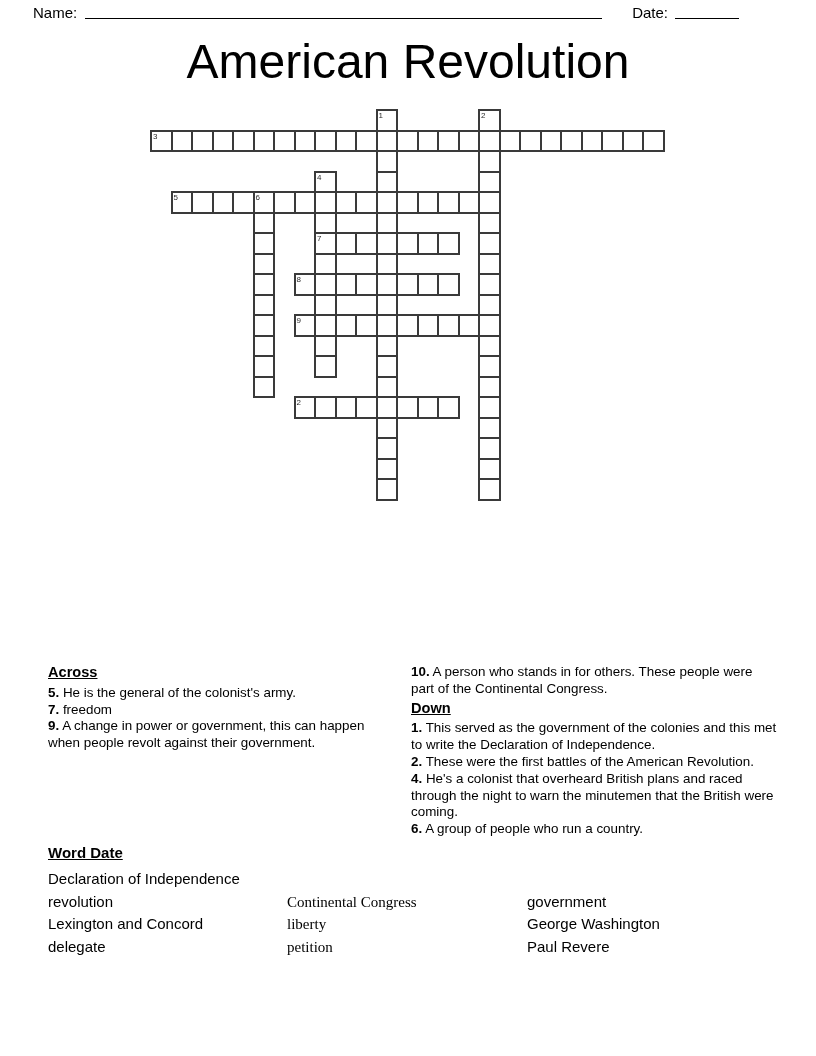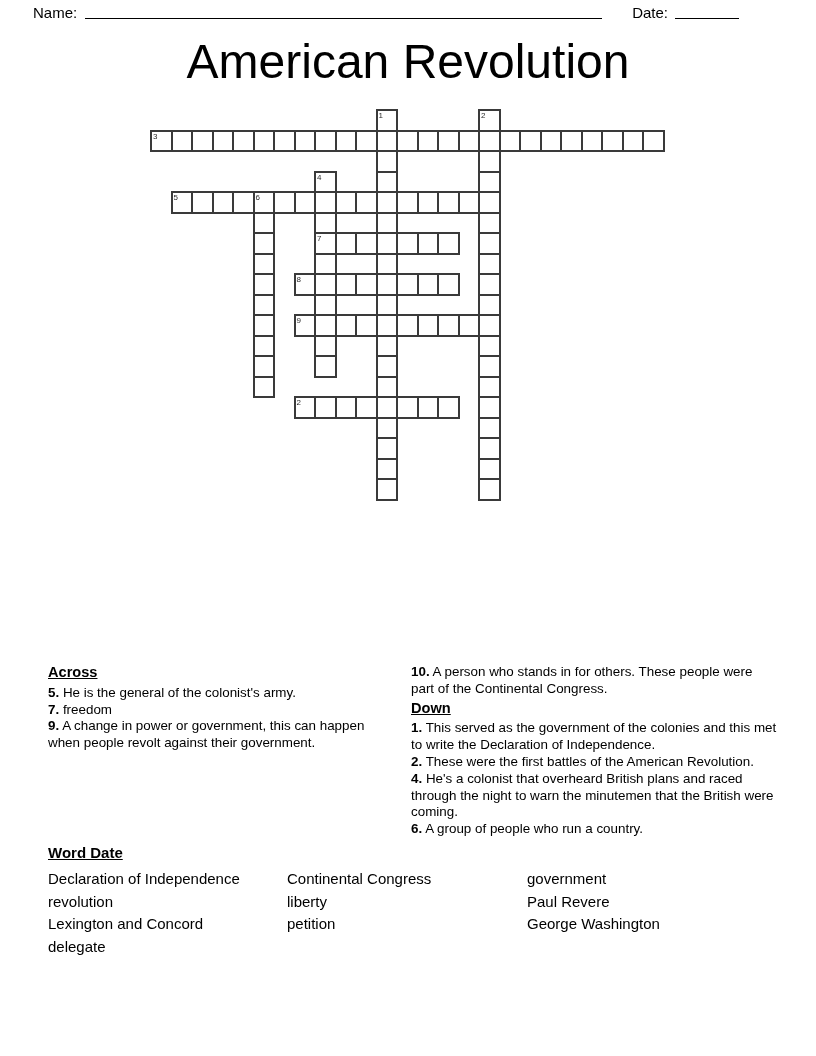--- a/index.html
+++ b/index.html
@@ -102,23 +102,23 @@
     top: 844px;
     left: 48px;
     right: 40px;
   }
   .wb-header {
     font-weight: bold;
     text-decoration: underline;
     font-size: 15px;
     margin: 0 0 7px 0;
   }
-  .wb-cols { display: flex; }
+  .wb-cols { display: flex; align-items: flex-end; }
   .wb-col-0 { width: 239px; }
-  .wb-col-1 { width: 240px; }
+  .wb-col-1 { width: 240px; font-family: Liberation Serif, serif; }
   .wb-col-2 { flex: 1; }
   .wb-item {
     font-size: 15px;
     line-height: 22.7px;
     white-space: nowrap;
   }
 </style>
 </head>
 <body>
 
@@ -305,19 +305,19 @@
           <div class="wb-item">Lexington and Concord</div>
           <div class="wb-item">delegate</div>
         </div>
         <div class="wb-col-1">
           <div class="wb-item">Continental Congress</div>
           <div class="wb-item">liberty</div>
           <div class="wb-item">petition</div>
         </div>
         <div class="wb-col-2">
           <div class="wb-item">government</div>
+          <div class="wb-item">George Washington</div>
           <div class="wb-item">Paul Revere</div>
-          <div class="wb-item">George Washington</div>
         </div>
       </div>
   </div>
 
 </div>
 
 </body></html>

